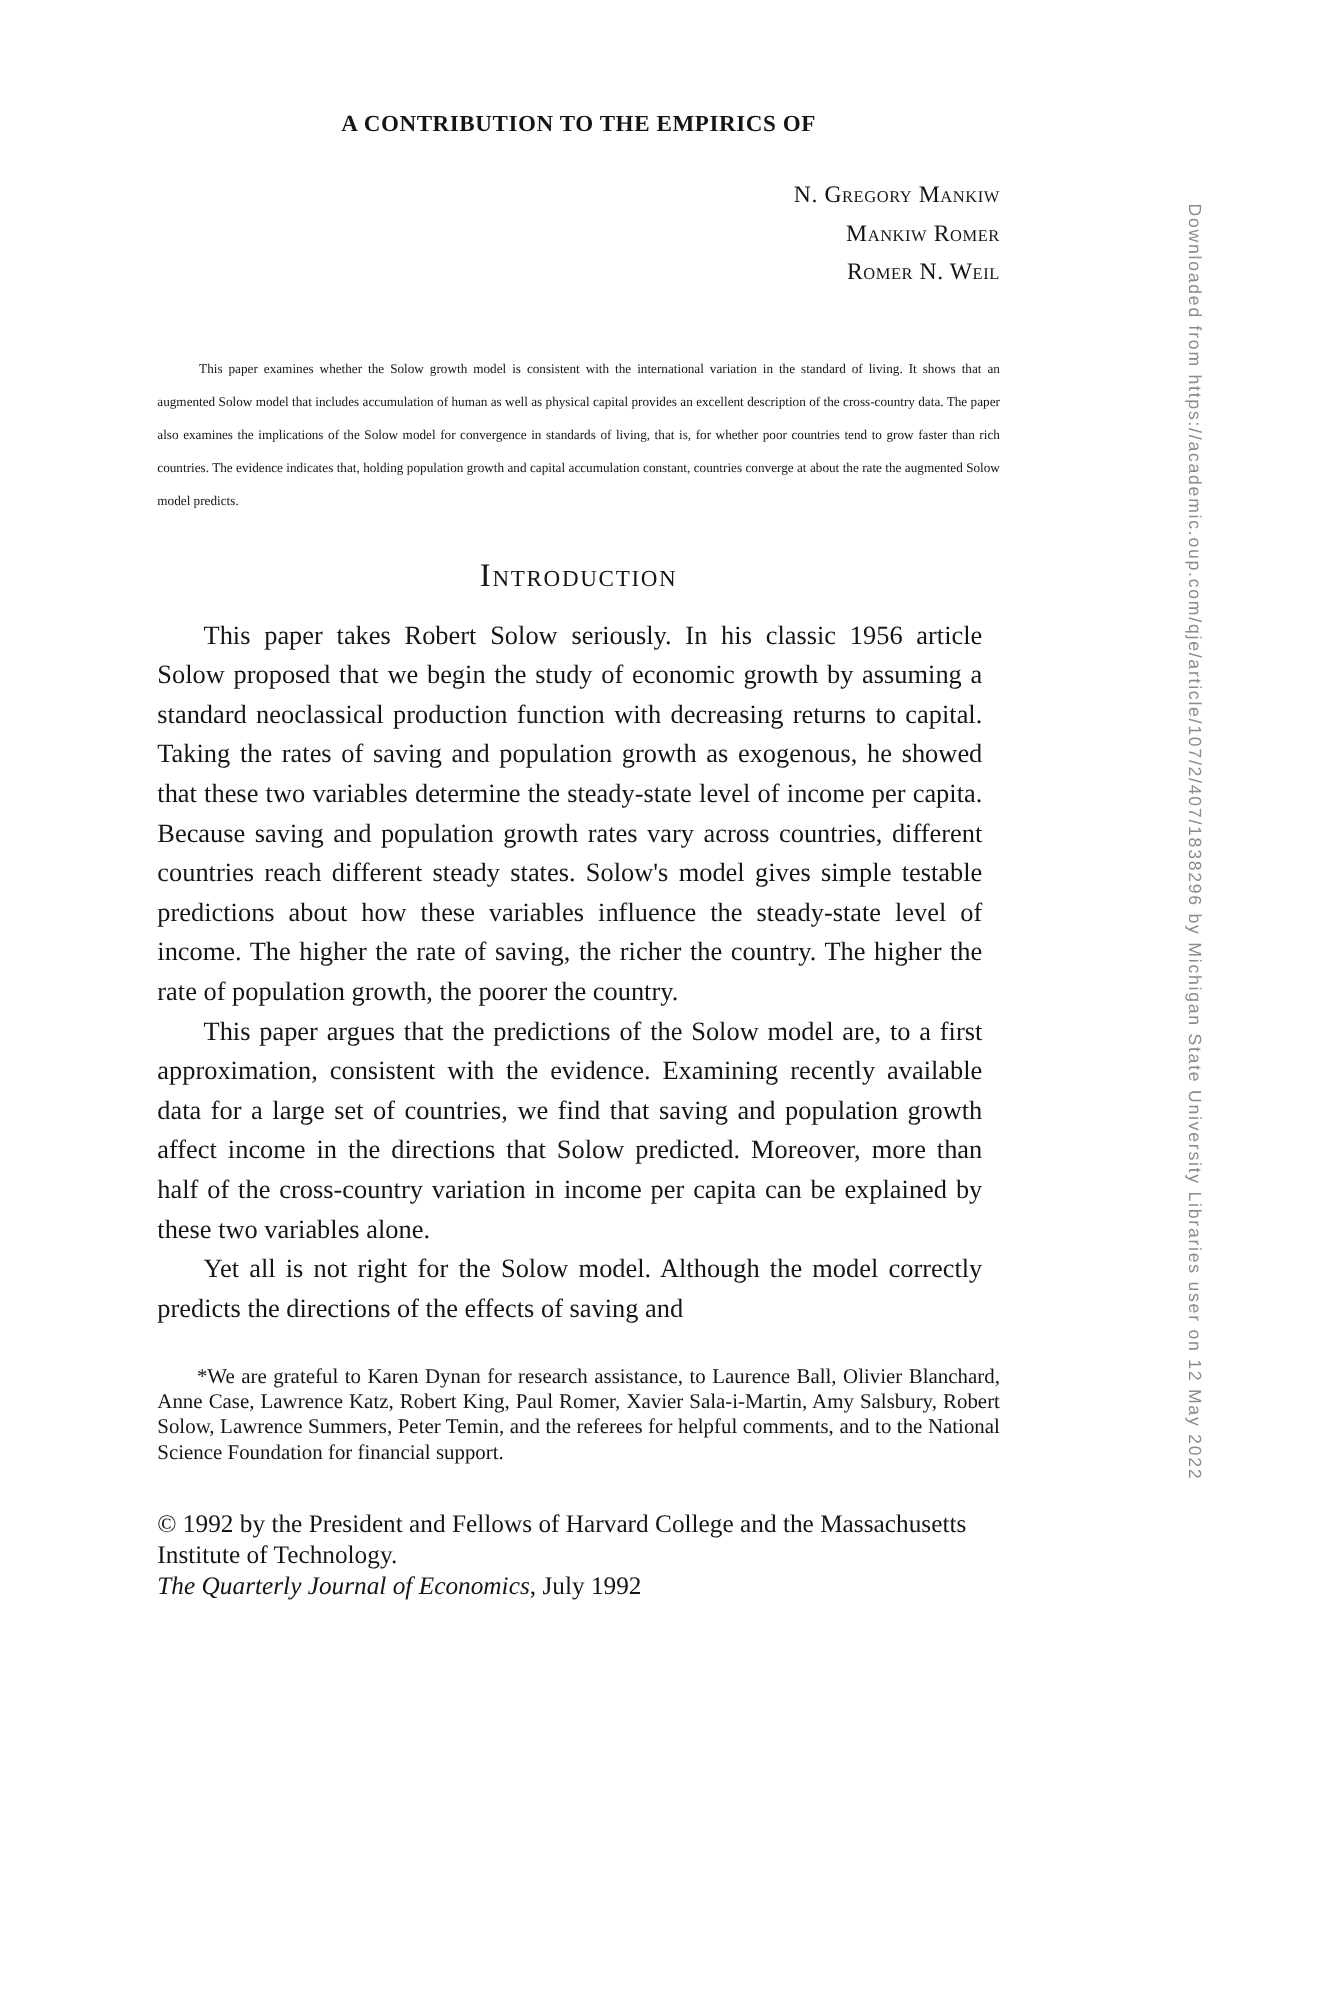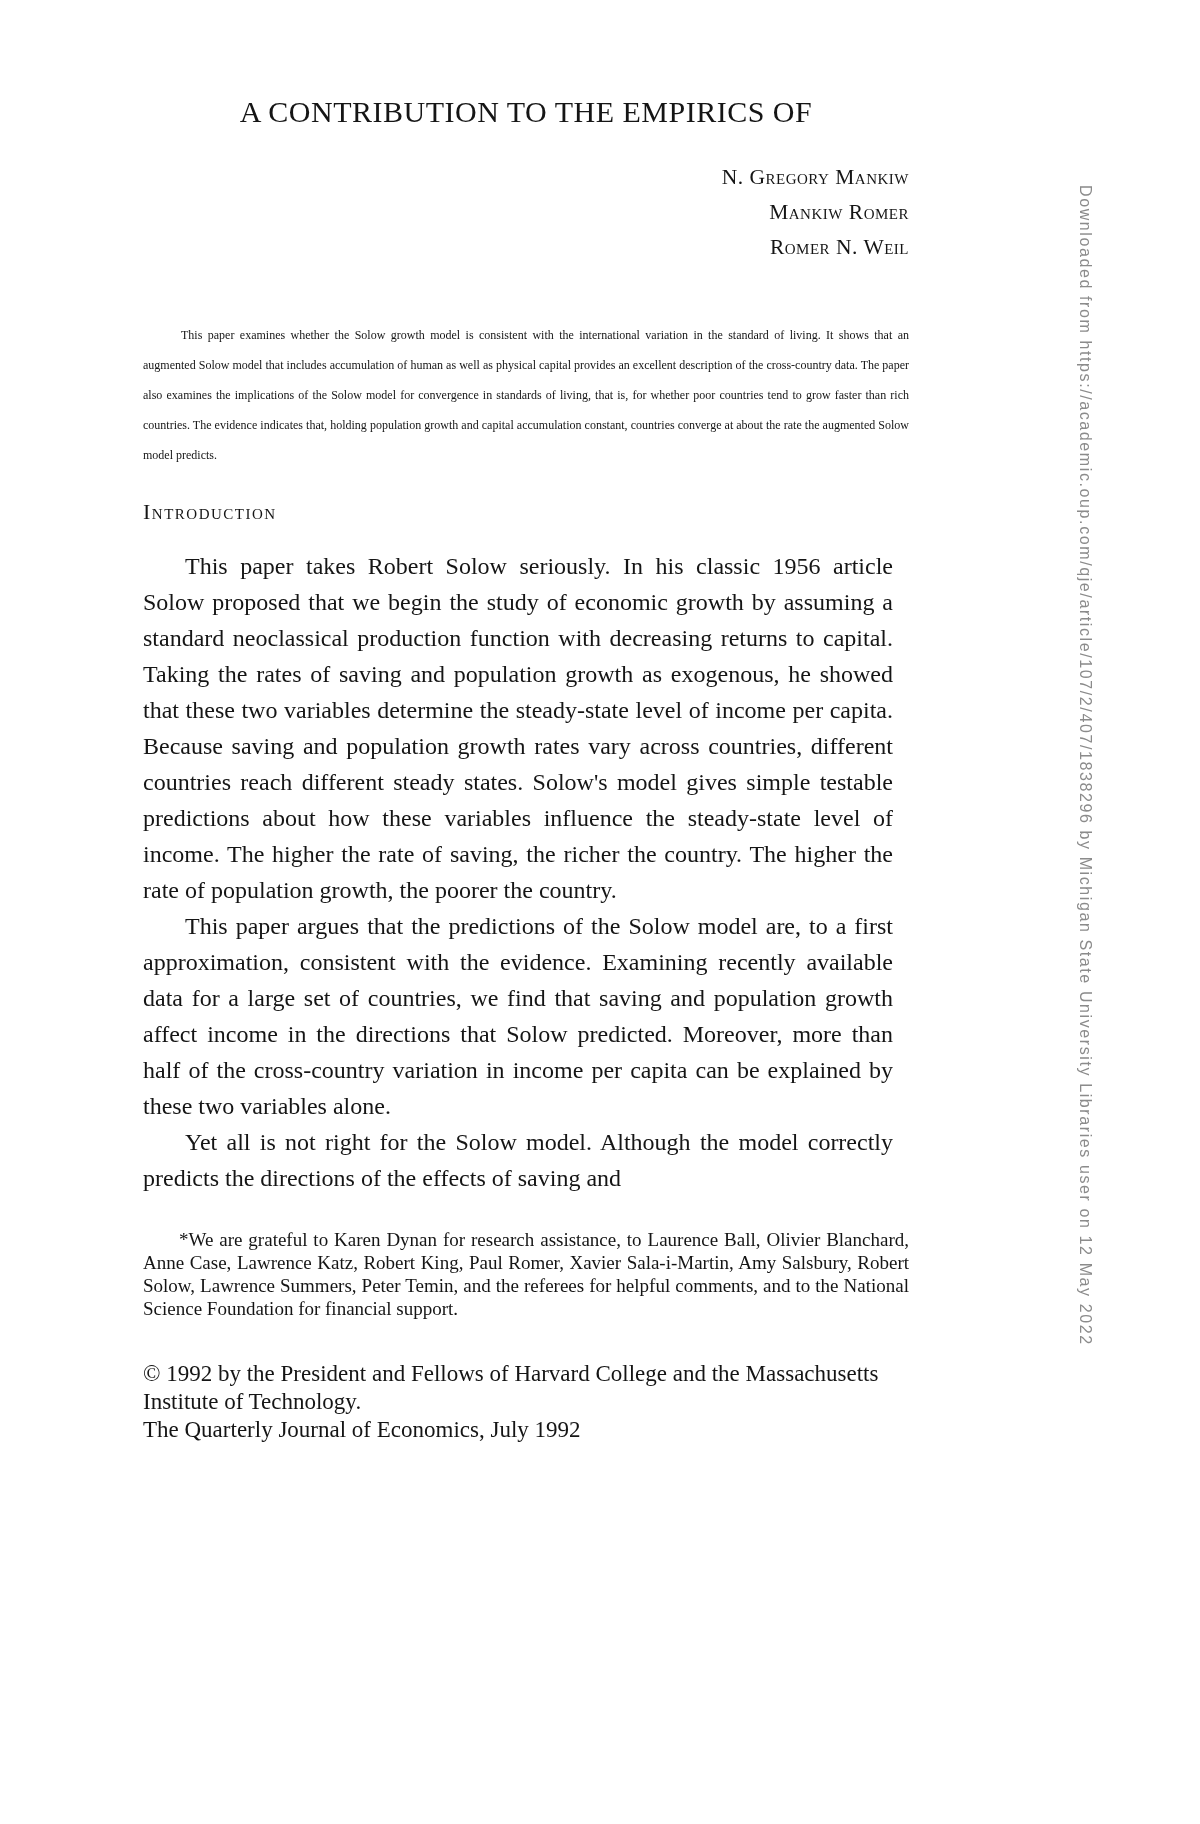--- a/index.html
+++ b/index.html
@@ -18,45 +18,45 @@
   }
   .content {
     position: absolute;
     left: 143px;
     top: 0;
     width: 766px;
   }
   .paper-title {
     margin-top: 92px;
     text-align: center;
-    font-size: 30px;
+    font-size: 21px;
     line-height: 40px;
     letter-spacing: 0.5px;
-    font-weight: 400;
+    font-weight: 700;
   }
   .authors {
     margin-top: 28px;
     text-align: right;
     font-variant: small-caps;
     font-size: 21.5px;
     line-height: 35px;
     letter-spacing: 0.5px;
   }
   .abstract {
     margin-top: 55px;
     font-size: 12px;
     line-height: 30px;
     text-align: justify;
     text-indent: 38px;
   }
   .section-heading {
-    margin-top: 28px;
-    text-align: left;
+    margin-top: 40px;
+    text-align: center;
     font-variant: small-caps;
-    font-size: 22px;
+    font-size: 30px;
     line-height: 28px;
     letter-spacing: 1.5px;
   }
   .body-text {
     margin-top: 22px;
     width: 750px;
     font-size: 24px;
     line-height: 36px;
     text-align: justify;
   }
@@ -72,21 +72,21 @@
     text-indent: 36px;
   }
   .imprint {
     margin-top: 40px;
     width: 780px;
     font-size: 23px;
     line-height: 28px;
   }
   .imprint .copyright { margin: 0; }
   .imprint .journal-line { margin: 0; }
-  .journal-title { }
+  .journal-title { font-style: italic; }
   .watermark {
     position: absolute;
     left: 1076px;
     top: 185px;
     height: 1390px;
     writing-mode: vertical-rl;
     font-family: "Liberation Sans", sans-serif;
     font-size: 16px;
     letter-spacing: 1.6px;
     color: #8b8b8b;

